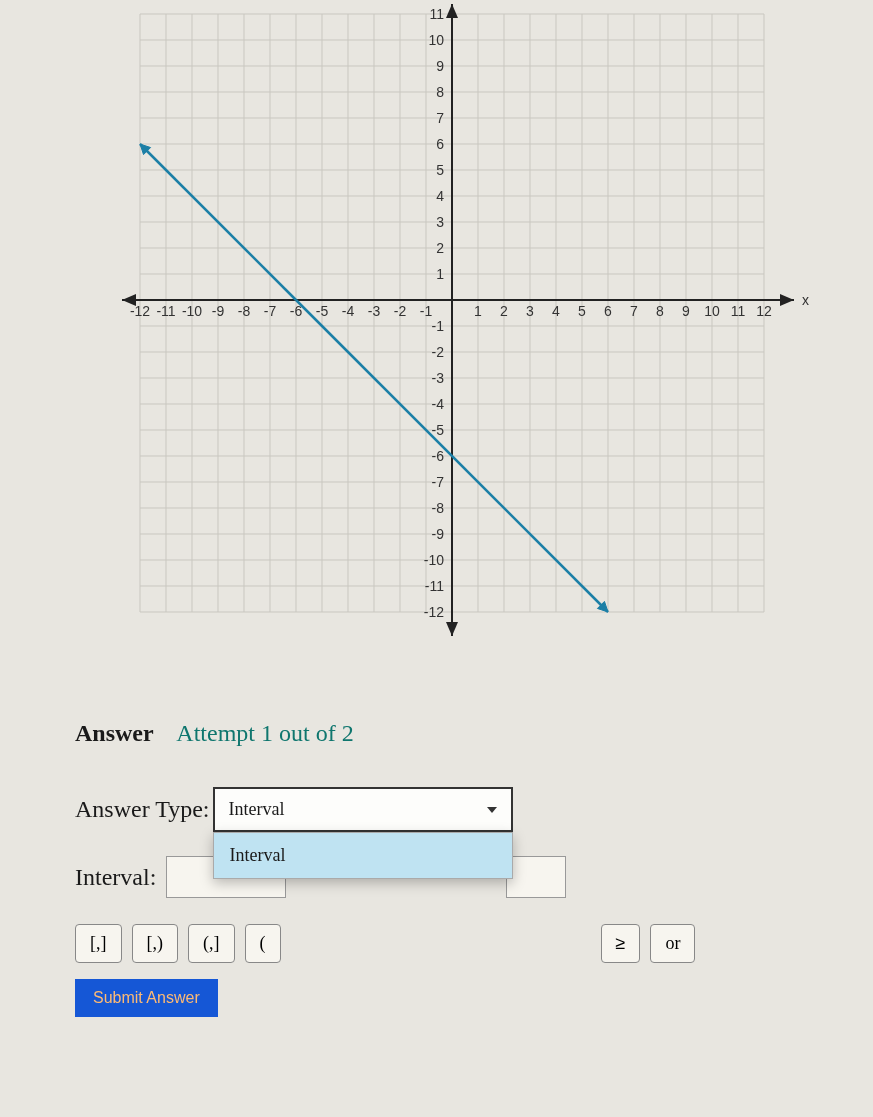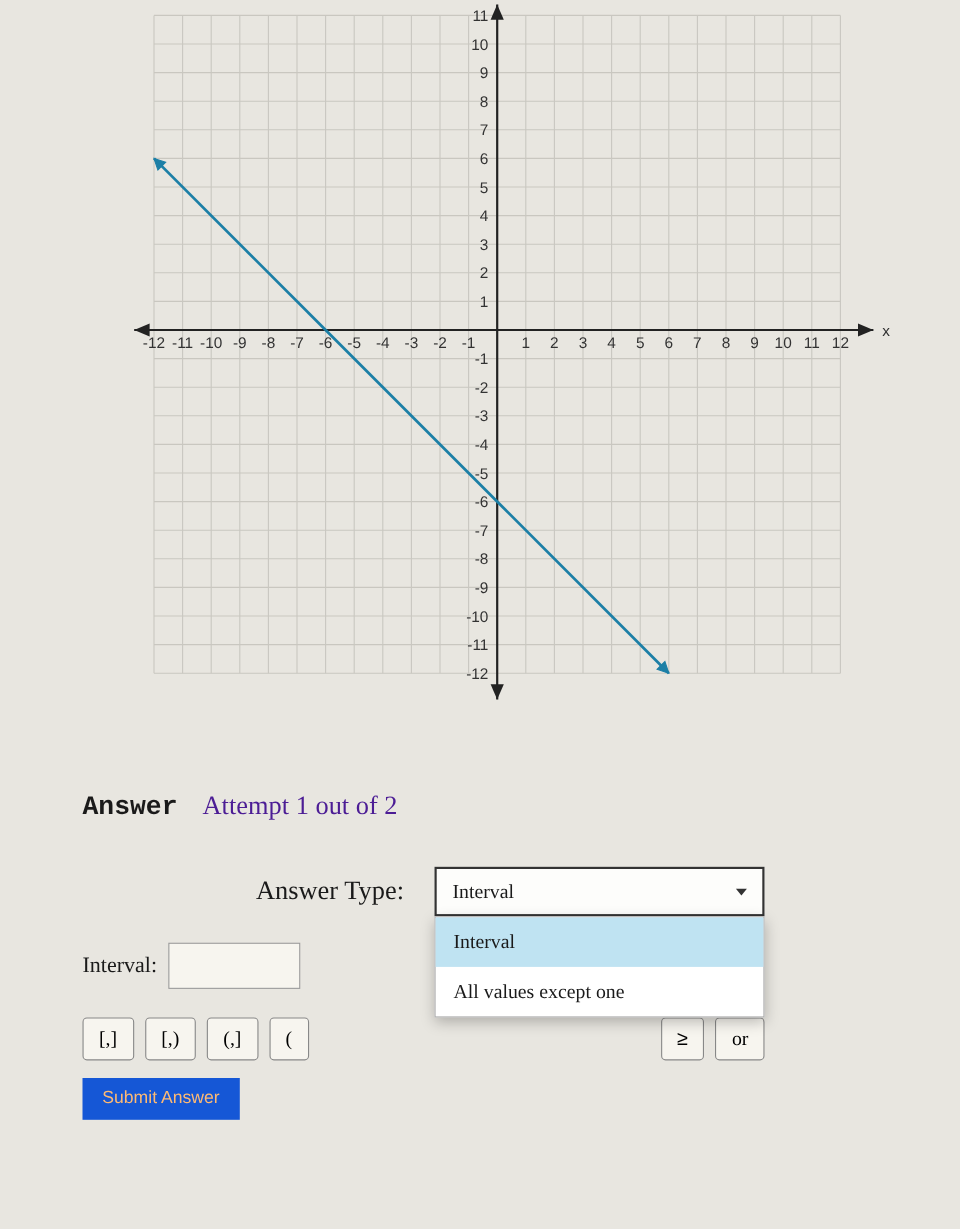--- a/index.html
+++ b/index.html
@@ -20,30 +20,29 @@
   svg.graph { display: block; }
   .grid-line { stroke: #c9c7c0; stroke-width: 1; }
   .axis-line { stroke: #222; stroke-width: 2; }
   .arrow { fill: #222; }
   .tick-label { font: 14px Arial, sans-serif; fill: #333; }
   .ray-line { stroke: #1c7fa6; stroke-width: 2.5; }
   .ray-arrow { fill: #1c7fa6; stroke: #1c7fa6; }
 
   .answer-section { margin-top: 60px; padding-left: 55px; }
   .answer-header { font-size: 24px; margin-bottom: 40px; }
-  .answer-header .bold { font-weight: bold; font-family: Liberation Mono, monospace; }
-  .answer-header .attempt { color: #4c1d95; font-weight: normal; }
+  .answer-header .bold { font-weight: bold; }
+  .answer-header .attempt { color: #0f766e; font-weight: normal; }
 
   .answer-type-row {
     display: flex;
     align-items: center;
-    gap: 28px;
+    gap: 3px;
     margin-bottom: 24px;
     position: relative;
-    justify-content: center;
   }
   .answer-type-label { font-size: 24px; }
 
   .dropdown-box {
     position: relative;
     width: 300px;
   }
   .dropdown-selected {
     border: 2px solid #333;
     background: #fdfdfb;
@@ -80,21 +79,21 @@
   .dropdown-item.highlight {
     background: #bfe3f2;
   }
 
   .interval-row {
     display: flex;
     align-items: center;
     gap: 10px;
     margin-bottom: 26px;
   }
-  .interval-label { font-size: 20px; }
+  .interval-label { font-size: 24px; }
   .interval-input {
     border: 1px solid #999;
     background: #f7f5ef;
     height: 42px;
     width: 120px;
   }
   .interval-input.second {
     margin-left: 210px;
     width: 60px;
   }
@@ -261,21 +260,20 @@
 
     <div class="answer-type-row">
       <span class="answer-type-label">Answer Type:</span>
       <div class="dropdown-box">
         <div class="dropdown-selected">
           <span>Interval</span>
           <span class="chevron"></span>
         </div>
         <div class="dropdown-list">
           <div class="dropdown-item highlight">Interval</div>
-          <div class="dropdown-item">All values except one</div>
         </div>
       </div>
     </div>
 
     <div class="interval-row">
       <span class="interval-label">Interval:</span>
       <div class="interval-input"></div>
       <div class="interval-input second"></div>
     </div>
 

